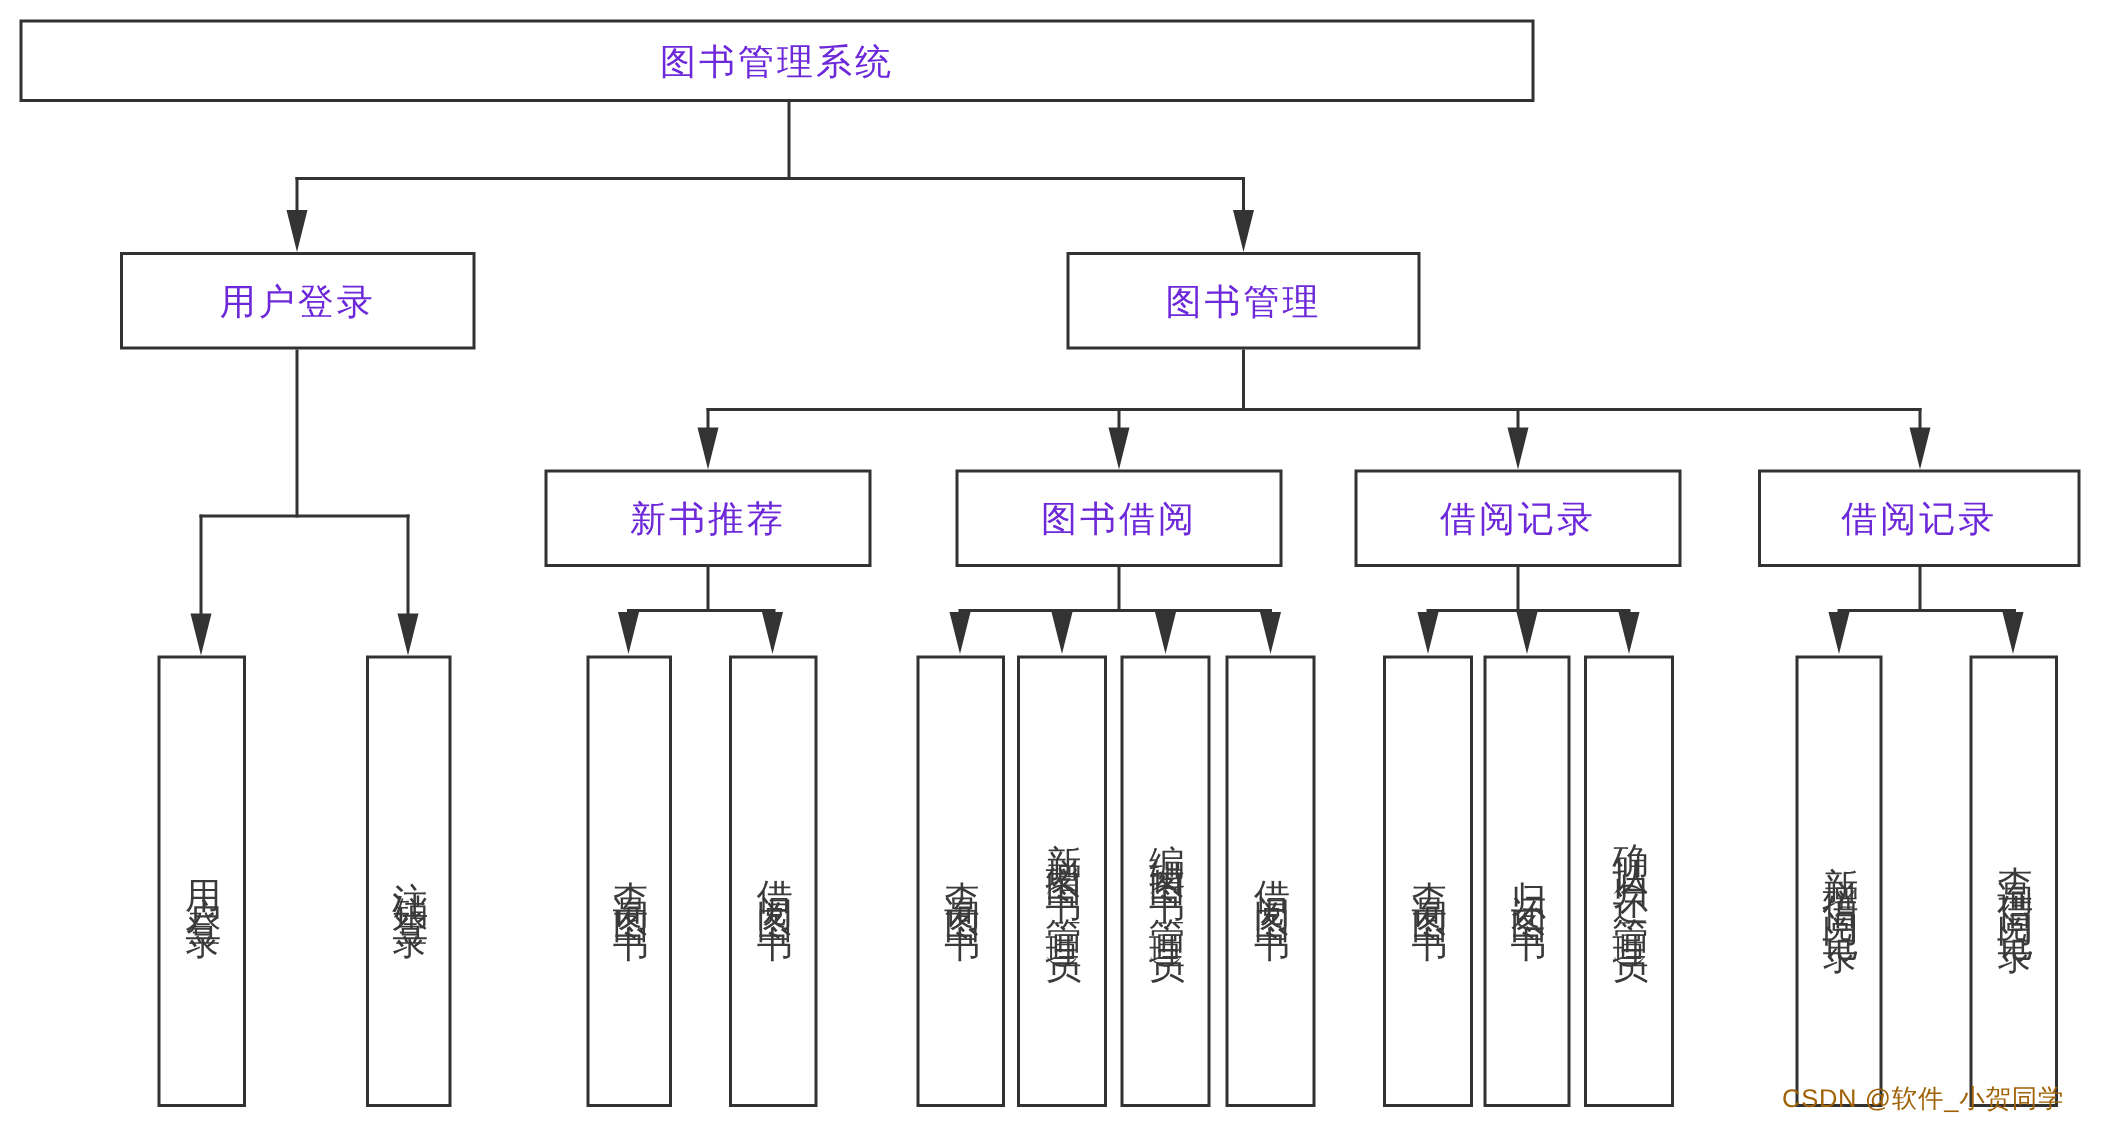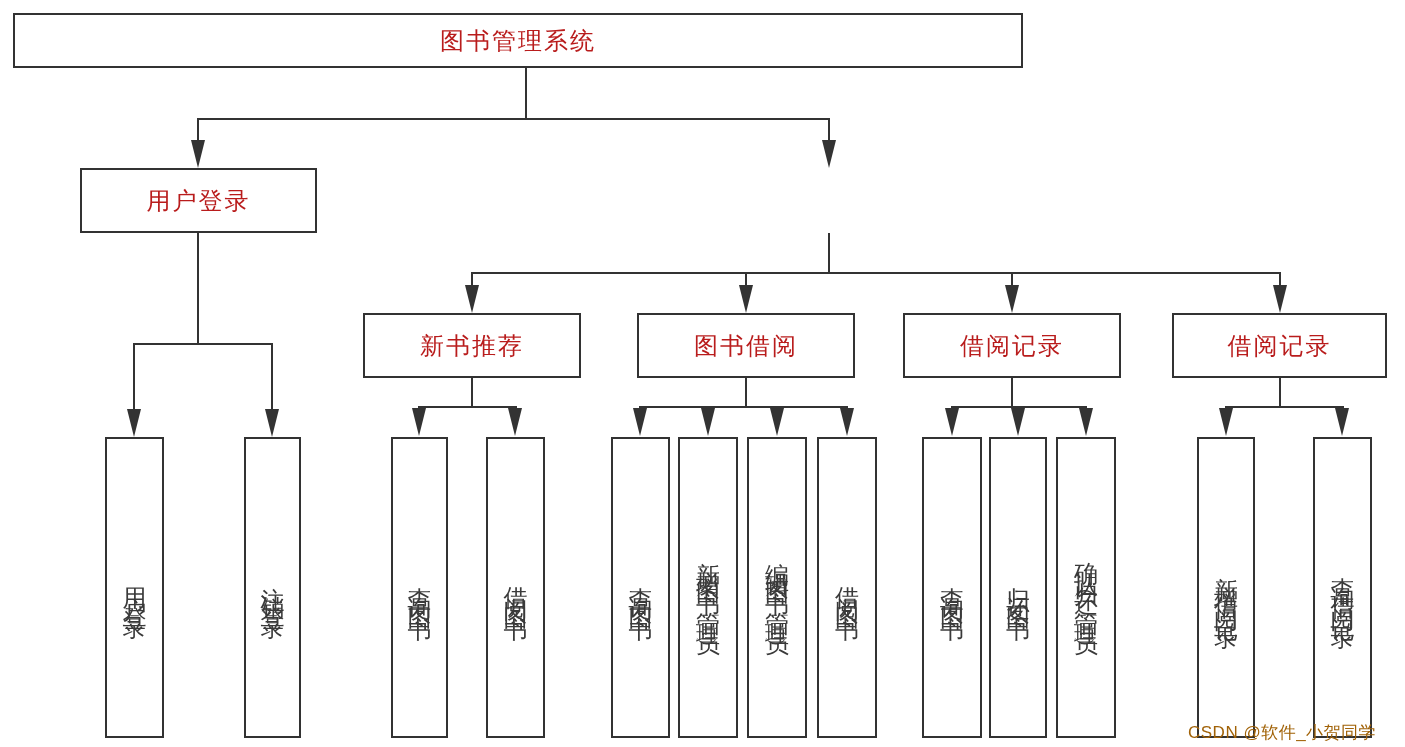--- a/index.html
+++ b/index.html
@@ -4,21 +4,21 @@
 <style>
   html,body{margin:0;padding:0;background:#ffffff;}
   .canvas{
     position:relative;width:1405px;height:747px;background:#ffffff;overflow:hidden;
     font-family:"Liberation Sans",sans-serif;color:#333333;
   }
   .box{
     position:absolute;box-sizing:border-box;background:#ffffff;border:2px solid #323232;
     display:flex;align-items:center;justify-content:center;
   }
-  .hbox span{font-size:24px;letter-spacing:2px;color:#b91c1c;white-space:nowrap;}
+  .hbox span{font-size:24px;letter-spacing:2px;color:#6d28d9;white-space:nowrap;}
   .root span{font-size:24px;}
   .vbox span{
     writing-mode:vertical-rl;text-orientation:mixed;
     font-size:24px;letter-spacing:10px;color:#3a3a3a;line-height:1.0;
   }
   .line{position:absolute;background:#333333;}
   .ah{
     position:absolute;width:0;height:0;
     border-left:7px solid transparent;border-right:7px solid transparent;
     border-top:28px solid #333333;
@@ -39,20 +39,23 @@
 
   <div class="line" style="left:525px;top:68px;width:2px;height:52px"></div>
   <div class="line" style="left:197px;top:118px;width:633px;height:2px"></div>
   <div class="line" style="left:197px;top:118px;width:2px;height:28px"></div>
   <div class="line" style="left:828px;top:118px;width:2px;height:28px"></div>
   <div class="ah" style="left:191px;top:140px"></div>
   <div class="ah" style="left:822px;top:140px"></div>
 
   <div class="box hbox" style="left:80px;top:168px;width:237px;height:65px">
     <span>用户登录</span>
+  </div>
+  <div class="box hbox" style="left:711px;top:168px;width:236px;height:65px">
+    <span>图书管理</span>
   </div>
 
   <div class="line" style="left:828px;top:233px;width:2px;height:41px"></div>
   <div class="line" style="left:471px;top:272px;width:810px;height:2px"></div>
   <div class="line" style="left:471px;top:272px;width:2px;height:16px"></div>
   <div class="line" style="left:745px;top:272px;width:2px;height:16px"></div>
   <div class="line" style="left:1011px;top:272px;width:2px;height:16px"></div>
   <div class="line" style="left:1279px;top:272px;width:2px;height:16px"></div>
   <div class="ah" style="left:465px;top:285px"></div>
   <div class="ah" style="left:739px;top:285px"></div>

